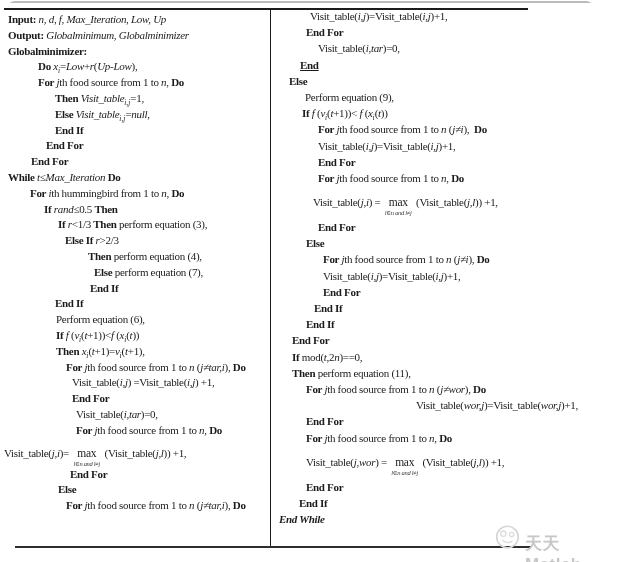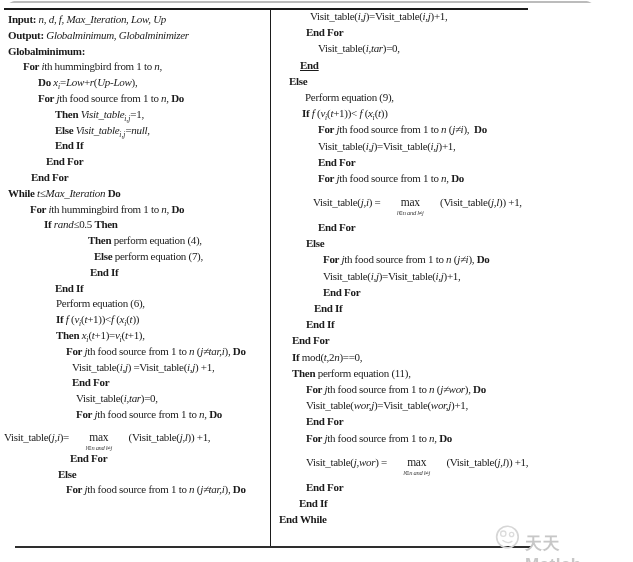--- a/index.html
+++ b/index.html
@@ -28,21 +28,21 @@
     height:15.8px;
   }
   #right-col .code-line{line-height:16.2px;height:16.2px;}
   #left-col .code-line.tall{line-height:28px;height:28px;}
   #right-col .code-line.tall{line-height:33px;height:33px;}
   .bold{font-weight:bold;}
   .ital{font-style:italic;}
   .subs{font-style:italic;font-size:7.5px;vertical-align:-2.5px;letter-spacing:0;}
   .stack{
     display:inline-block;text-align:center;vertical-align:-9px;
-    line-height:1;margin:0 14px;
+    line-height:1;margin:0 2px;
   }
   .stack-top{display:block;font-size:11.5px;line-height:11px;}
   .stack-under{display:block;font-size:6.5px;font-style:italic;line-height:7px;margin-top:1px;color:#3a3a3a;}
   #watermark{
     position:absolute;left:495px;top:521px;height:32px;
     display:flex;align-items:center;gap:5px;
   }
   #watermark-text{
     font-family:Liberation Sans, sans-serif;
     font-size:17px;font-weight:bold;color:#c7c7c7;
@@ -55,32 +55,33 @@
 
 <div id="page">
   <div id="top-strip"></div>
   <div id="header-rule" class="rule"></div>
   <div id="column-divider" class="rule"></div>
   <div id="bottom-rule" class="rule"></div>
 
   <div id="left-col" class="col">
       <div class="code-line" style="padding-left: 0px;"><span class="bold">Input:</span><span class="ital"> n, d, f, Max_Iteration, Low, Up</span></div>
       <div class="code-line" style="padding-left: 0px;"><span class="bold">Output:</span><span class="ital"> Globalminimum, Globalminimizer</span></div>
-      <div class="code-line" style="padding-left: 0px;"><span class="bold">Globalminimum:</span></div>
-      <div class="code-line" style="padding-left: 15px;"><span class="bold">For </span><span class="ital">i</span><span>th hummingbird from 1 to </span><span class="ital">n</span><span>,</span></div>
+      <div class="code-line" style="padding-left: 0px;"><span class="bold">Globalminimizer:</span></div>
       <div class="code-line" style="padding-left: 30px;"><span class="bold">Do </span><span class="ital">x</span><span class="subs">i</span><span>=</span><span class="ital">Low</span><span>+</span><span class="ital">r</span><span>(</span><span class="ital">Up</span><span>-</span><span class="ital">Low</span><span>),</span></div>
       <div class="code-line" style="padding-left: 30px;"><span class="bold">For </span><span class="ital">j</span><span>th food source from 1 to </span><span class="ital">n</span><span>, </span><span class="bold">Do</span></div>
       <div class="code-line" style="padding-left: 47px;"><span class="bold">Then </span><span class="ital">Visit_table</span><span class="subs">i,j</span><span>=1,</span></div>
       <div class="code-line" style="padding-left: 47px;"><span class="bold">Else </span><span class="ital">Visit_table</span><span class="subs">i,j</span><span>=</span><span class="ital">null</span><span>,</span></div>
       <div class="code-line" style="padding-left: 47px;"><span class="bold">End If</span></div>
       <div class="code-line" style="padding-left: 38px;"><span class="bold">End For</span></div>
       <div class="code-line" style="padding-left: 23px;"><span class="bold">End For</span></div>
       <div class="code-line" style="padding-left: 0px;"><span class="bold">While </span><span class="ital">t</span><span>≤</span><span class="ital">Max_Iteration</span><span> </span><span class="bold">Do</span></div>
       <div class="code-line" style="padding-left: 22px;"><span class="bold">For </span><span class="ital">i</span><span>th hummingbird from 1 to </span><span class="ital">n</span><span>, </span><span class="bold">Do</span></div>
       <div class="code-line" style="padding-left: 36px;"><span class="bold">If </span><span class="ital">rand</span><span>≤0.5 </span><span class="bold">Then</span></div>
+      <div class="code-line" style="padding-left: 50px;"><span class="bold">If </span><span class="ital">r</span><span>&lt;1/3 </span><span class="bold">Then</span><span> perform equation (3),</span></div>
+      <div class="code-line" style="padding-left: 57px;"><span class="bold">Else If </span><span class="ital">r</span><span>&gt;2/3</span></div>
       <div class="code-line" style="padding-left: 80px;"><span class="bold">Then</span><span> perform equation (4),</span></div>
       <div class="code-line" style="padding-left: 86px;"><span class="bold">Else</span><span> perform equation (7),</span></div>
       <div class="code-line" style="padding-left: 82px;"><span class="bold">End If</span></div>
       <div class="code-line" style="padding-left: 47px;"><span class="bold">End If</span></div>
       <div class="code-line" style="padding-left: 48px;"><span>Perform equation (6),</span></div>
       <div class="code-line" style="padding-left: 48px;"><span class="bold">If </span><span class="ital">f </span><span>(</span><span class="ital">v</span><span class="subs">i</span><span>(</span><span class="ital">t</span><span>+1))&lt;</span><span class="ital">f </span><span>(</span><span class="ital">x</span><span class="subs">i</span><span>(</span><span class="ital">t</span><span>))</span></div>
       <div class="code-line" style="padding-left: 48px;"><span class="bold">Then </span><span class="ital">x</span><span class="subs">i</span><span>(</span><span class="ital">t</span><span>+1)=</span><span class="ital">v</span><span class="subs">i</span><span>(</span><span class="ital">t</span><span>+1),</span></div>
       <div class="code-line" style="padding-left: 58px;"><span class="bold">For </span><span class="ital">j</span><span>th food source from 1 to </span><span class="ital">n</span><span> (</span><span class="ital">j≠tar,i</span><span>), </span><span class="bold">Do</span></div>
       <div class="code-line" style="padding-left: 64px;"><span>Visit_table(</span><span class="ital">i,j</span><span>) =Visit_table(</span><span class="ital">i,j</span><span>) +1,</span></div>
       <div class="code-line" style="padding-left: 64px;"><span class="bold">End For</span></div>
@@ -108,27 +109,27 @@
       <div class="code-line" style="padding-left: 28px;"><span class="bold">Else</span></div>
       <div class="code-line" style="padding-left: 45px;"><span class="bold">For </span><span class="ital">j</span><span>th food source from 1 to </span><span class="ital">n</span><span> (</span><span class="ital">j≠i</span><span>), </span><span class="bold">Do</span></div>
       <div class="code-line" style="padding-left: 45px;"><span>Visit_table(</span><span class="ital">i,j</span><span>)=Visit_table(</span><span class="ital">i,j</span><span>)+1,</span></div>
       <div class="code-line" style="padding-left: 45px;"><span class="bold">End For</span></div>
       <div class="code-line" style="padding-left: 36px;"><span class="bold">End If</span></div>
       <div class="code-line" style="padding-left: 28px;"><span class="bold">End If</span></div>
       <div class="code-line" style="padding-left: 14px;"><span class="bold">End For</span></div>
       <div class="code-line" style="padding-left: 14px;"><span class="bold">If </span><span>mod(</span><span class="ital">t</span><span>,2</span><span class="ital">n</span><span>)==0,</span></div>
       <div class="code-line" style="padding-left: 14px;"><span class="bold">Then </span><span>perform equation (11),</span></div>
       <div class="code-line" style="padding-left: 28px;"><span class="bold">For </span><span class="ital">j</span><span>th food source from 1 to </span><span class="ital">n</span><span> (</span><span class="ital">j≠wor</span><span>), </span><span class="bold">Do</span></div>
-      <div class="code-line" style="padding-left: 28px;"><span>Visit_table(</span><span class="ital">wor,j</span><span>)=Visit_table(</span><span class="ital">wor,j</span><span>)+1,</span></div>
+      <div class="code-line" style="padding-left: 28px; text-align: right;"><span>Visit_table(</span><span class="ital">wor,j</span><span>)=Visit_table(</span><span class="ital">wor,j</span><span>)+1,</span></div>
       <div class="code-line" style="padding-left: 28px;"><span class="bold">End For</span></div>
       <div class="code-line" style="padding-left: 28px;"><span class="bold">For </span><span class="ital">j</span><span>th food source from 1 to </span><span class="ital">n</span><span>, </span><span class="bold">Do</span></div>
       <div class="code-line tall" style="padding-left: 28px;"><span>Visit_table(</span><span class="ital">j,wor</span><span>) = </span><span class="stack"><span class="stack-top">max</span><span class="stack-under">l∈n and l≠j</span></span><span> (Visit_table(</span><span class="ital">j,l</span><span>)) +1,</span></div>
       <div class="code-line" style="padding-left: 28px;"><span class="bold">End For</span></div>
       <div class="code-line" style="padding-left: 21px;"><span class="bold">End If</span></div>
-      <div class="code-line" style="padding-left: 1px;"><span class="bold">End While</span></div>
+      <div class="code-line" style="padding-left: 1px; font-style: italic;"><span class="bold">End While</span></div>
     </div>
 
   <div id="watermark">
     <svg width="30" height="30" viewBox="0 0 30 30">
       <circle cx="15" cy="15" r="13" fill="none" stroke="#d6d6d6" stroke-width="2"></circle>
       <circle cx="10" cy="11" r="3.2" fill="none" stroke="#dcdcdc" stroke-width="1.6"></circle>
       <circle cx="20" cy="12" r="2.6" fill="none" stroke="#dcdcdc" stroke-width="1.6"></circle>
       <path d="M9 19 q6 5 12 1" fill="none" stroke="#dcdcdc" stroke-width="1.6"></path>
     </svg>
     <span id="watermark-text">天天Matlab</span>

